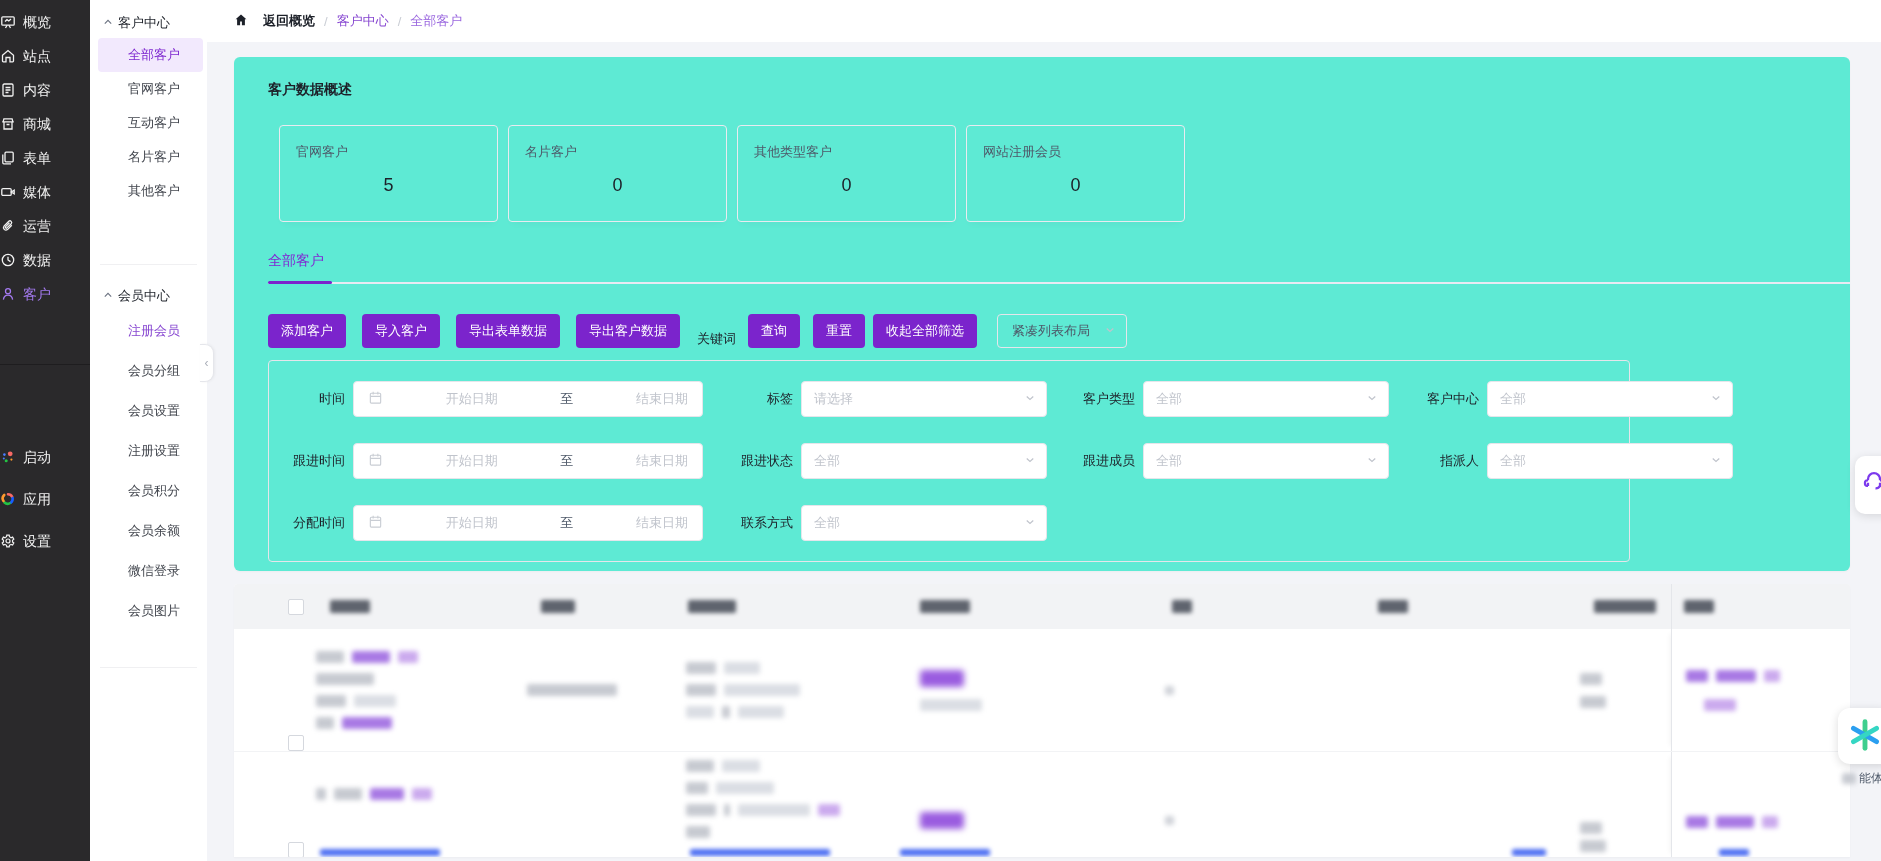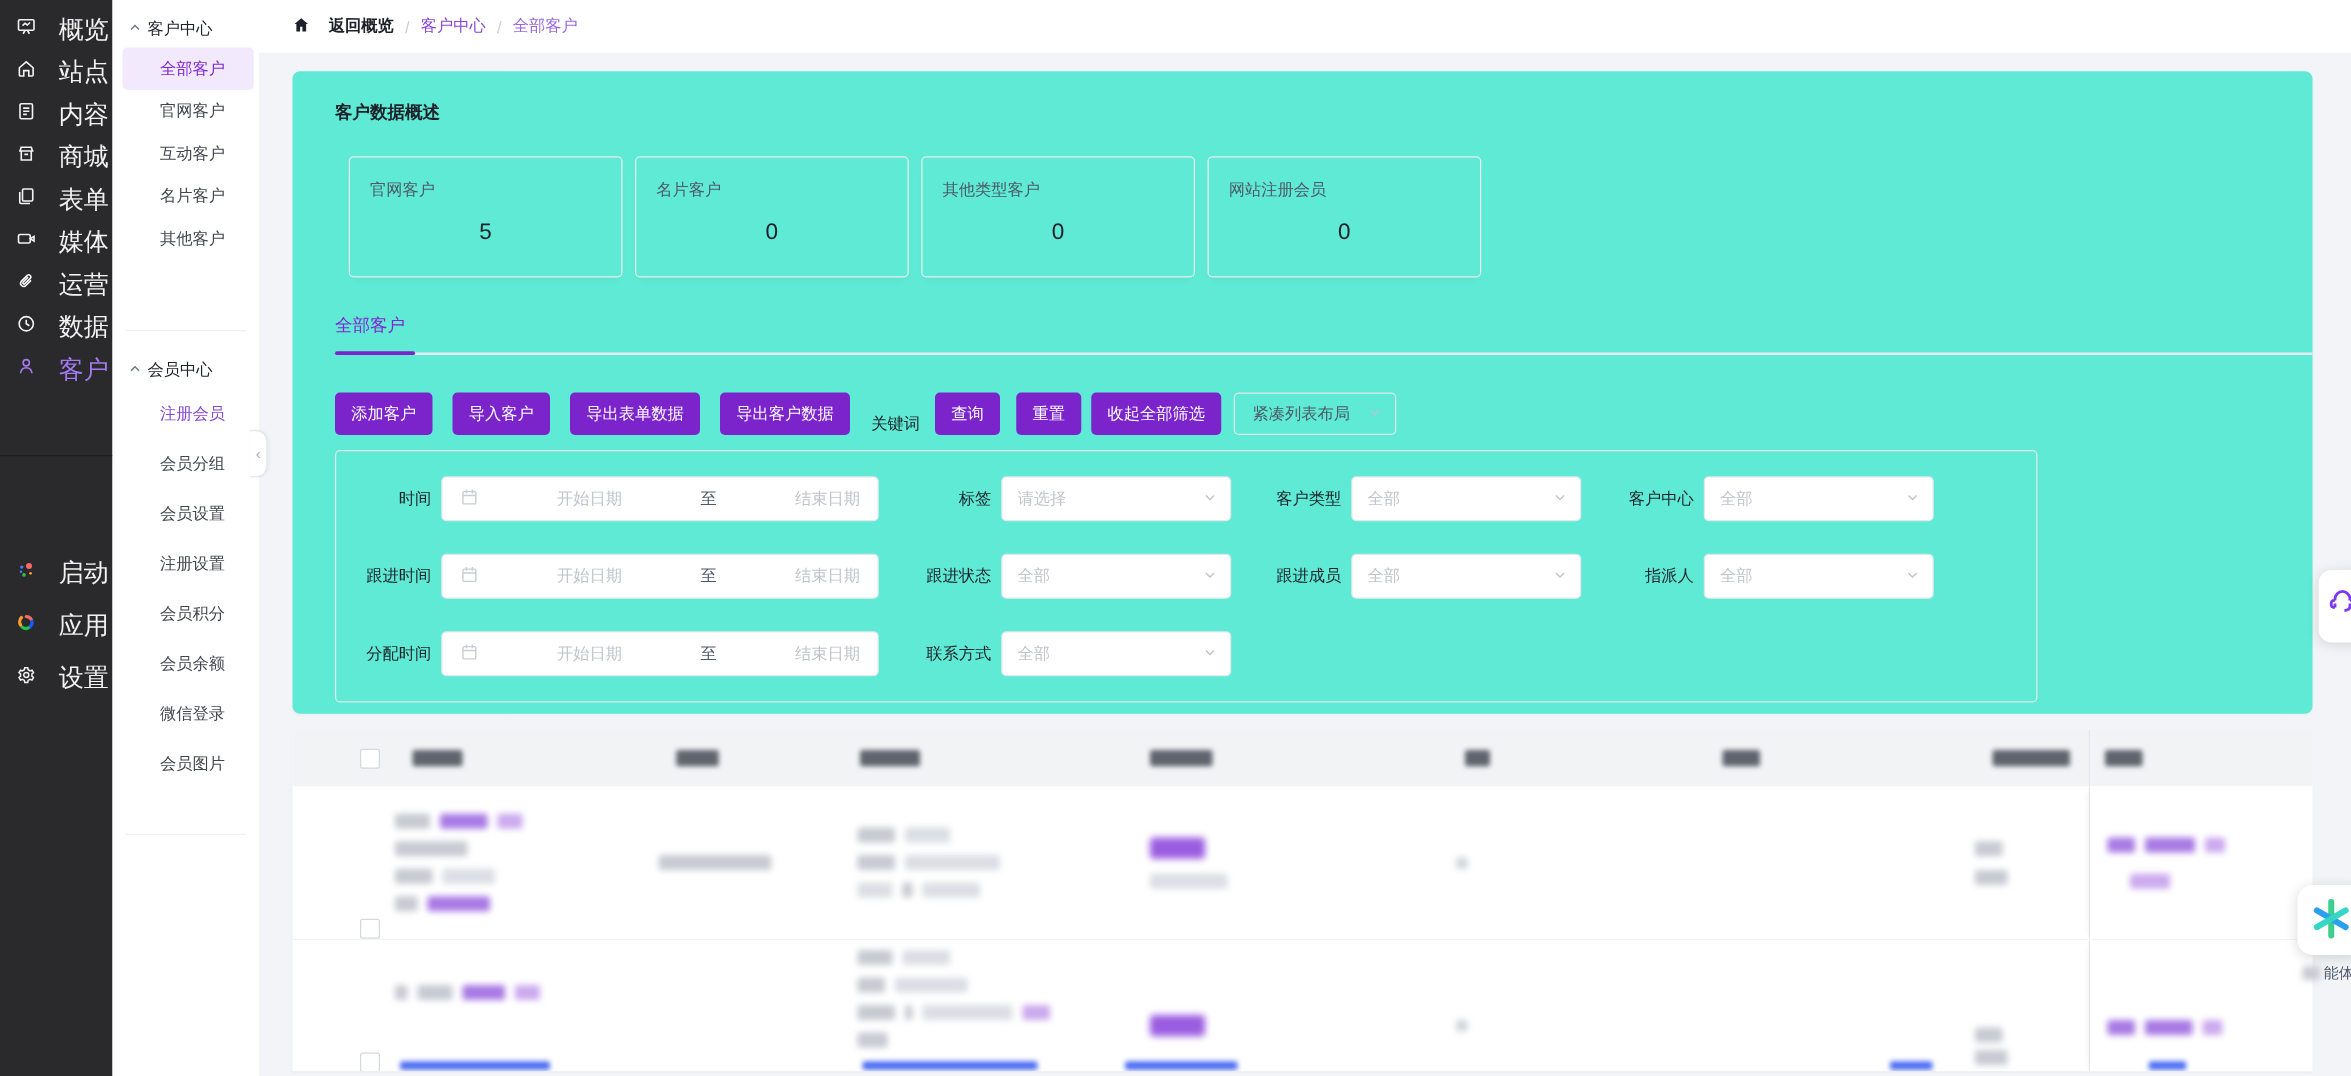--- a/index.html
+++ b/index.html
@@ -5,21 +5,21 @@
   html,body{margin:0;padding:0}
   body{
     width:1881px;height:861px;overflow:hidden;position:relative;
     font-family:"Liberation Sans","DejaVu Sans",sans-serif;
     background:#f3f4f8;color:#1d2129;font-size:13px;
   }
   .layout{display:flex;height:861px}
 
   
   .rail{width:90px;background:#2a292b;flex:none;display:flex;flex-direction:column;padding-top:6px;box-sizing:border-box}
-  .rail-item{height:34px;display:flex;align-items:center;gap:18px;padding-left:13px;color:#f2f2f2;font-size:20px;cursor:pointer}
+  .rail-item{height:34px;display:flex;align-items:center;gap:7px;padding-left:0;color:#f2f2f2;font-size:14px;cursor:pointer}
   .rail-item svg{flex:none}
   .rail-item.active{color:#a47af0}
   .rail-div{border-top:1px solid #1e1d1f;margin:52px 0 0 0}
   .rail-bottom{margin-top:72px}
   .rail-bottom .rail-item{height:42px}
 
   
   .submenu{width:117px;background:#fff;flex:none;padding-top:8px;box-sizing:border-box;position:relative}
   .sec-title{height:30px;display:flex;align-items:center;gap:4px;padding-left:12px;color:#1d2129;font-size:13px;cursor:pointer}
   .sub-item{height:34px;display:flex;align-items:center;padding-left:30px;color:#42464e;font-size:13px;cursor:pointer;margin:0 4px 0 8px;border-radius:4px}
@@ -57,31 +57,31 @@
 
   .toolbar{margin-top:30px;display:flex;align-items:flex-end}
   .btn{height:34px;padding:0 13px;border:none;border-radius:4px;background:#7b24cc;color:#fff;
        font-size:13px;font-family:inherit;cursor:pointer;flex:none}
   .btn + .btn{margin-left:16px}
   .kw-label{margin-left:17px;color:#1d2129}
   .kw-input{margin-left:14px;width:216px;height:34px;box-sizing:border-box;border:1px solid #e5e6eb;border-radius:4px;
             padding:0 12px;font-size:13px;font-family:inherit;color:#1d2129;outline:none}
   .kw-input::placeholder{color:#c0c4cc}
   .btn.q{margin-left:12px}.btn.r{margin-left:13px}.btn.c{margin-left:8px}
-  .layout-select{margin-left:10px;width:130px;height:34px;box-sizing:border-box;border:1px solid #e5e6eb;border-radius:4px;
+  .layout-select{margin-left:20px;width:130px;height:34px;box-sizing:border-box;border:1px solid #e5e6eb;border-radius:4px;
                  display:flex;align-items:center;justify-content:space-between;padding:0 10px 0 14px;color:#4e5969;cursor:pointer;flex:none}
 
   .fpanel{margin-top:12px;border:1px solid #e5e6eb;border-radius:4px;padding:20px 0 20px 0;width:1360px;box-sizing:content-box}
   .frow{display:flex;align-items:center}
   .frow + .frow{margin-top:26px}
   .flabel{color:#1d2129;text-align:right;flex:none;margin-right:8px}
   .lb1{width:76px}.lb2{width:84px;margin-left:6px}.lb3{width:82px;margin-left:6px}.lb4{width:84px;margin-left:6px}
   .fld{height:36px;box-sizing:border-box;border:1px solid #e5e6eb;border-radius:4px;display:flex;align-items:center;flex:none;cursor:pointer;background:#fff}
   .f-date{width:350px;padding:0 14px;justify-content:space-between}
-  .f-sel{width:184px;padding:0 10px 0 12px;justify-content:space-between}
+  .f-sel{width:246px;padding:0 10px 0 12px;justify-content:space-between}
   .ph{color:#c0c4cc}
   .to{color:#4e5969}
 
   
   .tablecard{width:1616px;background:#fff;margin-top:13px;height:273px;overflow:hidden;position:relative;border-radius:4px 4px 0 0;box-shadow:0 1px 2px rgba(0,0,0,.03)}
   .thead{display:flex;height:45px;background:#f2f3f5}
   .th{display:flex;align-items:center;box-sizing:border-box;flex:none}
   .tr{display:flex;border-bottom:1px solid #f2f3f5}
   .td{box-sizing:border-box;flex:none;display:flex;flex-direction:column}
   .c0{width:74px}.c1{width:207px}.c2{width:153px}.c3{width:230px}.c4{width:250px}

